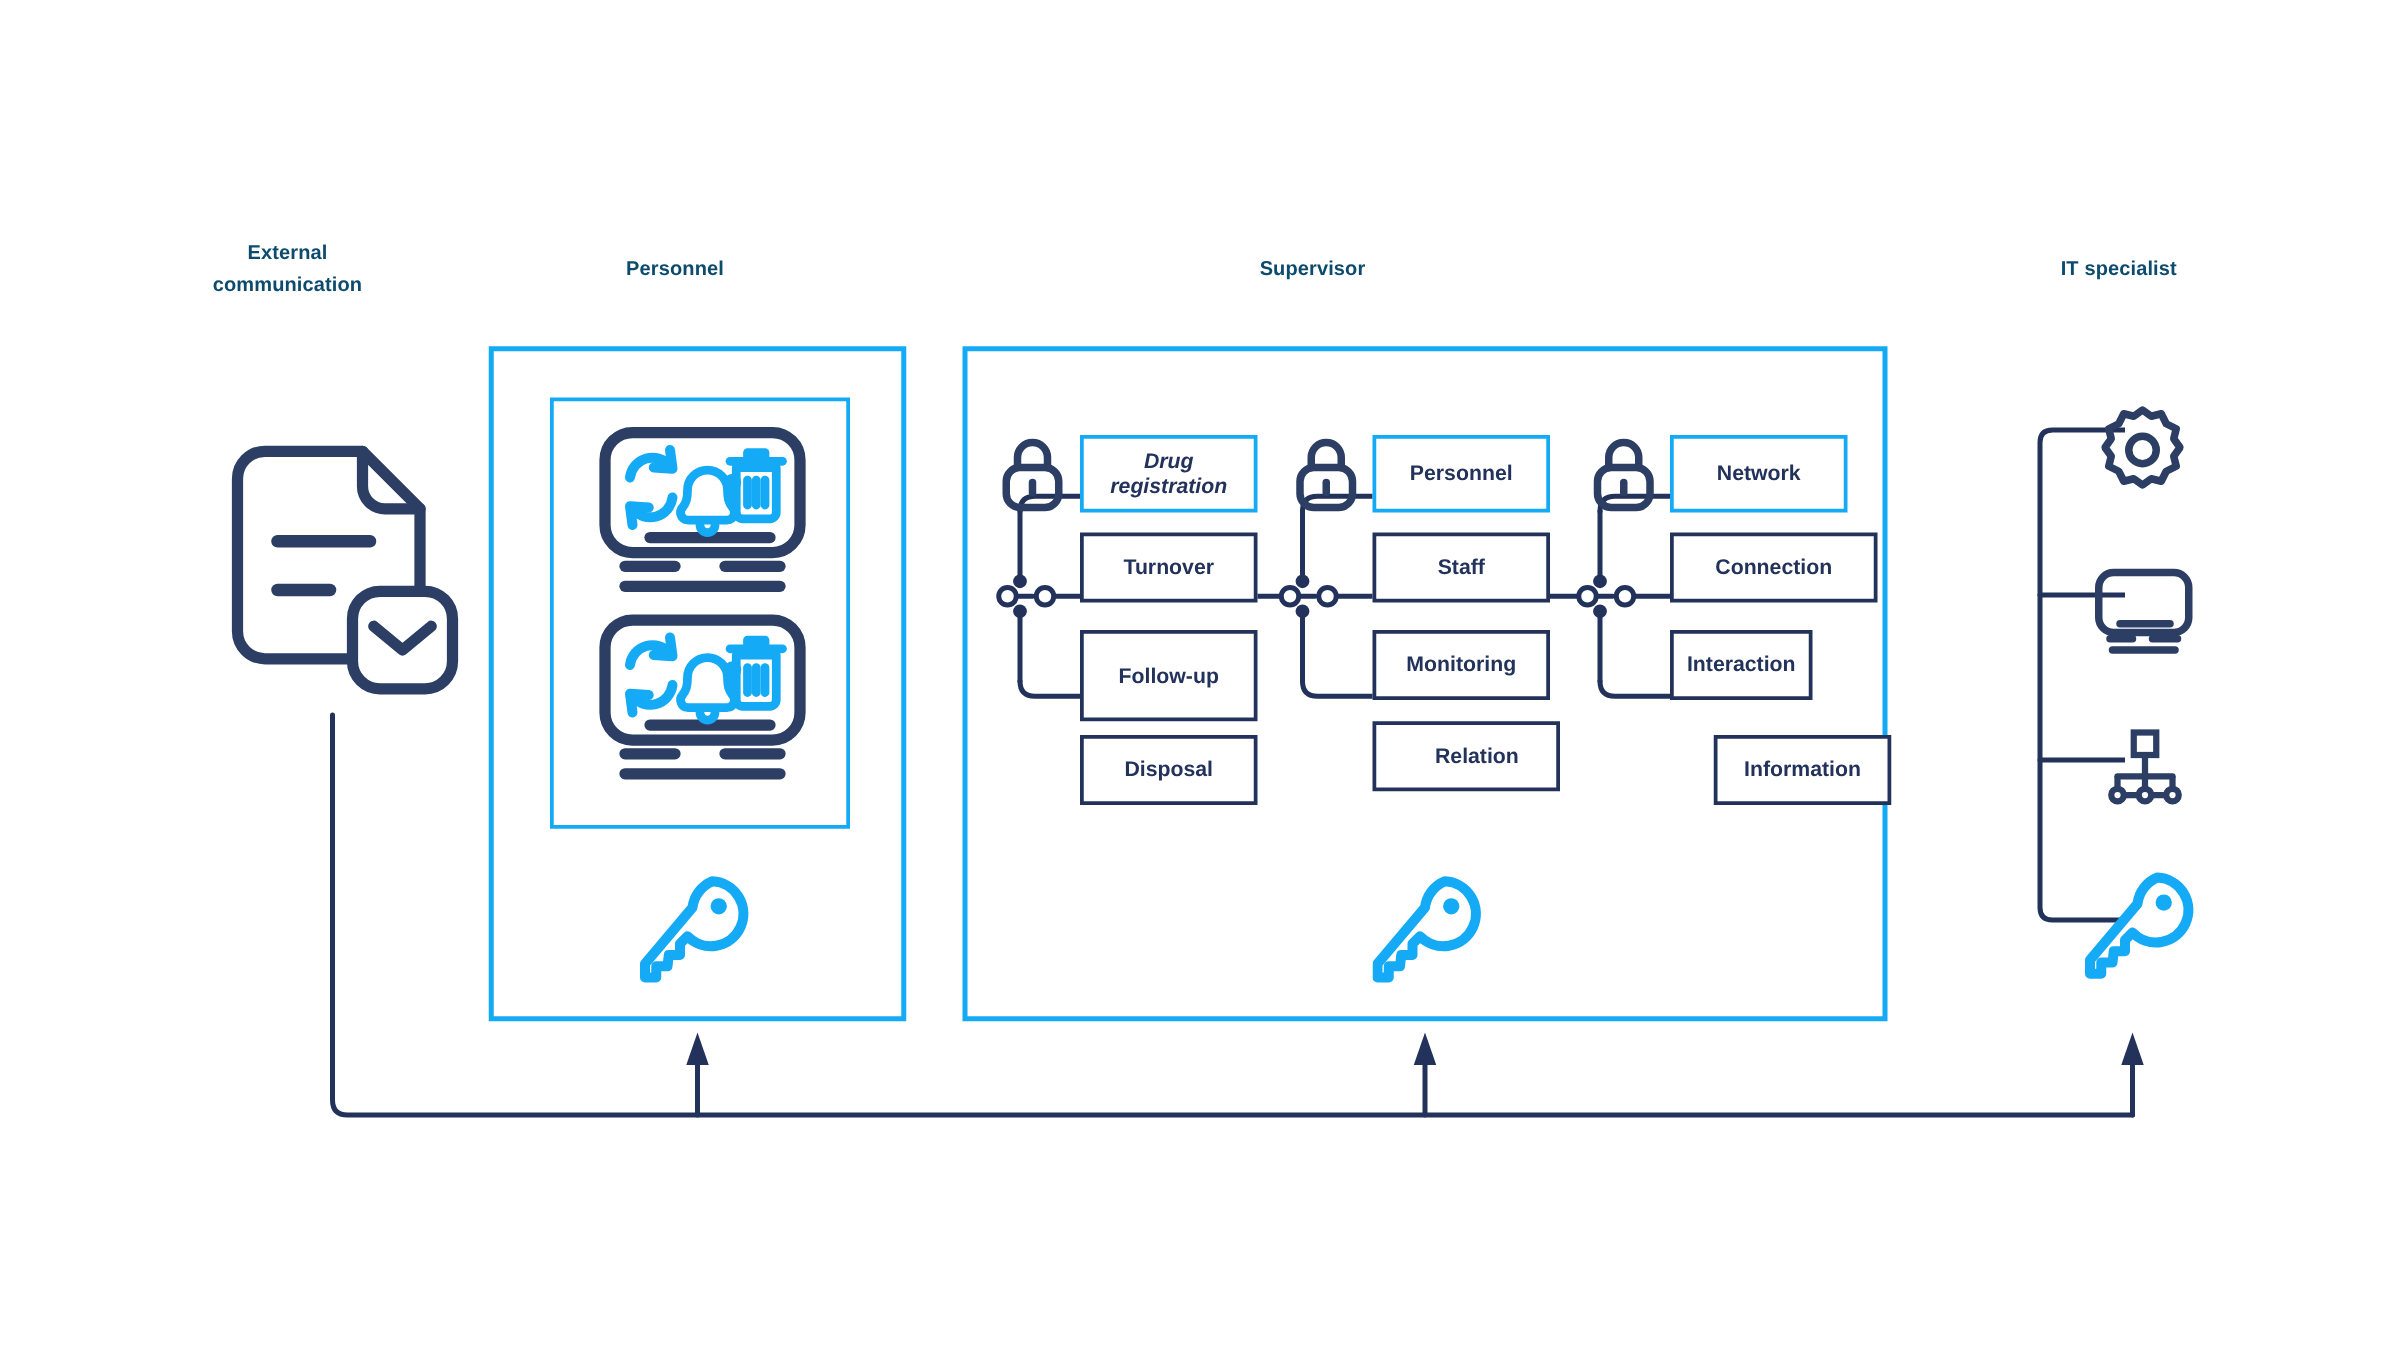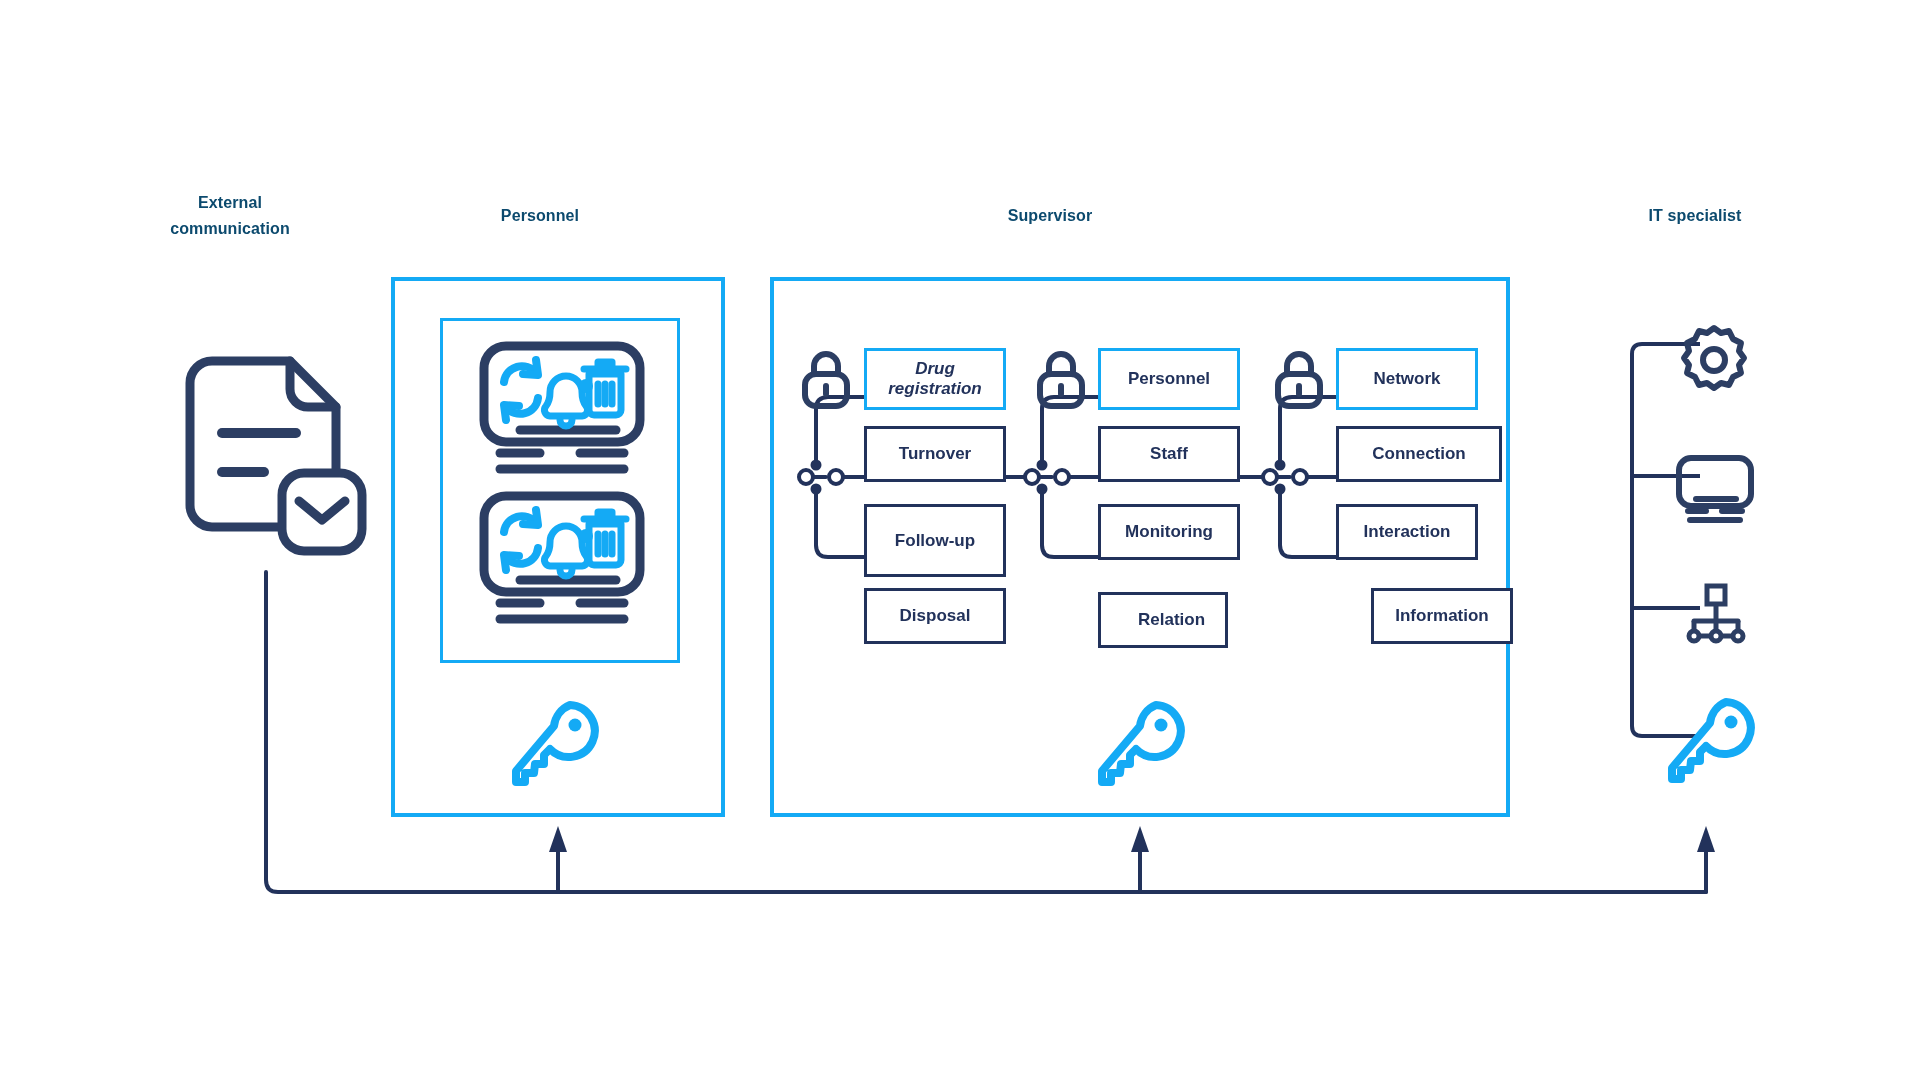--- a/index.html
+++ b/index.html
@@ -228,30 +228,30 @@
   <div class="sv-box" style="left:864px;top:588px;width:142px;height:56px;">Disposal</div>
 
   <svg class="ico" style="left:1035px;top:348px;" width="52" height="62" viewBox="0 0 52 62">
     <path d="M14 26 V18 a12 12 0 0 1 24 0 v8" fill="none" stroke="#2c3e63" stroke-width="6" stroke-linecap="round"></path>
     <rect x="5" y="26" width="42" height="32" rx="11" fill="none" stroke="#2c3e63" stroke-width="6"></rect>
     <path d="M26 38 v8" stroke="#2c3e63" stroke-width="6" stroke-linecap="round"></path>
   </svg>
   <div class="sv-box head" style="left:1098px;top:348px;width:142px;height:62px;">Personnel</div>
   <div class="sv-box" style="left:1098px;top:426px;width:142px;height:56px;">Staff</div>
   <div class="sv-box" style="left:1098px;top:504px;width:142px;height:56px;">Monitoring</div>
-  <div class="sv-box" style="left:1098px;top:592px;width:130px;height:56px;padding-left:21px;">Relation</div>
+  <div class="sv-box" style="left:1098px;top:577px;width:150px;height:56px;padding-left:21px;">Relation</div>
 
   <svg class="ico" style="left:1273px;top:348px;" width="52" height="62" viewBox="0 0 52 62">
     <path d="M14 26 V18 a12 12 0 0 1 24 0 v8" fill="none" stroke="#2c3e63" stroke-width="6" stroke-linecap="round"></path>
     <rect x="5" y="26" width="42" height="32" rx="11" fill="none" stroke="#2c3e63" stroke-width="6"></rect>
     <path d="M26 38 v8" stroke="#2c3e63" stroke-width="6" stroke-linecap="round"></path>
   </svg>
   <div class="sv-box head" style="left:1336px;top:348px;width:142px;height:62px;">Network</div>
   <div class="sv-box" style="left:1336px;top:426px;width:166px;height:56px;">Connection</div>
-  <div class="sv-box" style="left:1336px;top:504px;width:142px;height:56px;">Interaction</div>
+  <div class="sv-box" style="left:1336px;top:504px;width:114px;height:56px;">Interaction</div>
   <div class="sv-box" style="left:1336px;top:588px;width:142px;height:56px;margin-left:35px;">Information</div>
 
   <svg class="ico" style="left:1098px;top:697px;" width="92" height="92" viewBox="0 0 92 92">
     <g fill="none" stroke="#14aaf5" stroke-width="8" stroke-linejoin="round" stroke-linecap="round">
       <path d="M58 8 a26 26 0 1 1 -20 44 L32 58 l0 9 -9 0 -1 9 -9 0 0 9 -9 0 0 -11 L42 29 a26 26 0 0 1 16 -21 z"></path>
     </g>
     <circle cx="63" cy="28" r="6.5" fill="#14aaf5"></circle>
   </svg>
 
   <svg id="it-bracket" viewBox="0 0 80 420">

